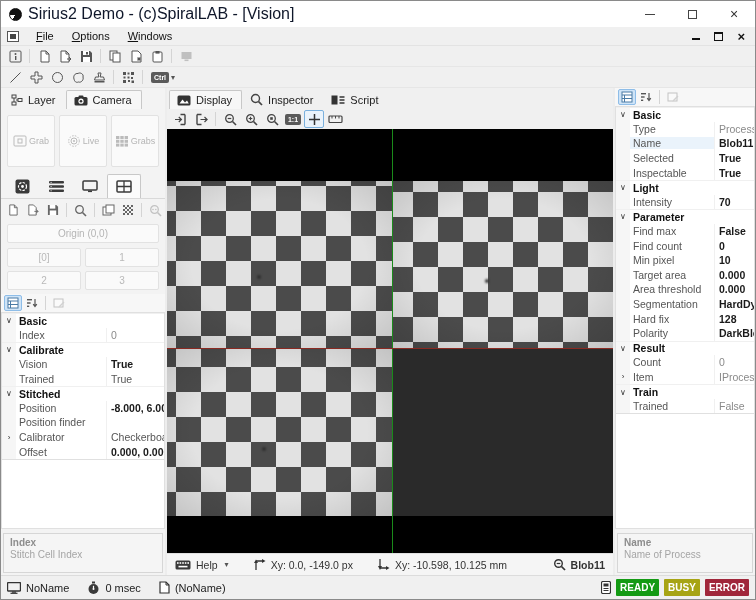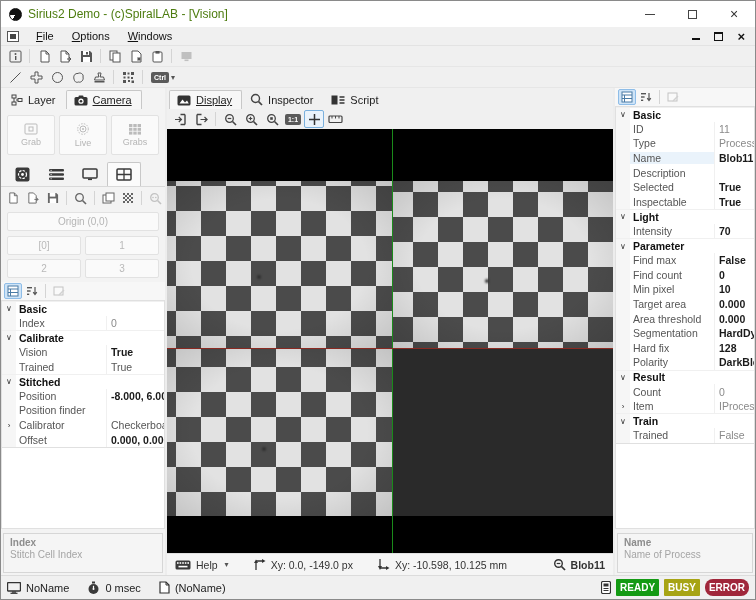--- a/index.html
+++ b/index.html
@@ -5,21 +5,21 @@
   * { margin:0; padding:0; box-sizing:border-box; }
   html,body { background:#cfcfcf; font-family:"Liberation Sans", sans-serif; }
   .window { width:756px; height:600px; border:1px solid #8a8a8a; background:#f0f0f0;
             display:flex; flex-direction:column; overflow:hidden; }
 
   
   .titlebar { height:26px; background:#ffffff; display:flex; align-items:center; flex:0 0 auto; }
   .app-logo { width:13px; height:13px; border-radius:50%; margin:0 6px 0 8px;
               background:conic-gradient(from 210deg, #ffffff 0 60deg, #111 60deg 360deg);
               border:1px solid #111; }
-  .title-text { font-size:12px; color:#4d7c0f; }
+  .title-text { font-size:16px; color:#0f172a; }
   .win-controls { margin-left:auto; display:flex; height:100%; }
   .wc { width:42px; display:flex; align-items:center; justify-content:center; cursor:default; }
   .g-min { width:10px; border-bottom:1px solid #444; }
   .g-max { width:9px; height:9px; border:1px solid #444; }
   .g-close { font-size:14px; color:#333; line-height:1; }
 
   
   .menubar { height:19px; background:#f0f0f0; display:flex; align-items:center; font-size:11px;
              border-bottom:1px solid #e3e3e3; flex:0 0 auto; }
   .mdi-ic { width:12px; height:11px; border:1px solid #555; background:#fff; margin:0 8px 0 6px;
@@ -47,27 +47,27 @@
   .dd-caret { font-size:8px; color:#555; margin-left:2px; }
 
   
   .main { flex:1 1 auto; display:flex; min-height:0; background:#f0f0f0;justify-content:space-between; }
   .vsplit { width:2px; background:#ededed; }
 
   
   .tabstrip { display:flex; align-items:flex-end; height:21px; flex:0 0 auto; padding-left:2px; }
   .tab { display:flex; align-items:center; gap:5px; font-size:11px; color:#222;
          padding:3px 9px 3px 7px; border:1px solid transparent; border-bottom:none; cursor:default; }
-  .tab.sel { background:#f7f7f7; border-color:#c8c8c8; border-radius:2px 2px 0 0;text-decoration:underline; }
+  .tab.sel { background:#f7f7f7; border-color:#c8c8c8; border-radius:2px 2px 0 0; }
 
   
   .left-panel { width:164px; display:flex; flex-direction:column; background:#f3f3f3; min-height:0; }
   .grab-row { display:flex; gap:4px; padding:6px 6px 6px 6px; }
-  .bigbtn { flex:1; height:40px; background:#fafafa; border:1px solid #e2e2e2; border-radius:2px;
-            display:flex; flex-direction:column; align-items:center; justify-content:center; gap:2px; }
+  .bigbtn { flex:1; height:52px; background:#fafafa; border:1px solid #e2e2e2; border-radius:2px;
+            display:flex; flex-direction:row; align-items:center; justify-content:center; gap:2px; }
   .bigbtn .blabel { font-size:9px; color:#b5b5b5; }
   .subtabs { display:flex; align-items:flex-end; height:26px; border-bottom:1px solid #d9d9d9; padding-left:4px; }
   .subtab { width:34px; height:24px; display:flex; align-items:center; justify-content:center;
             border:1px solid transparent; border-bottom:none; }
   .subtab.sel { background:#fbfbfb; border-color:#c8c8c8; border-radius:2px 2px 0 0; }
   .smalltb { height:22px; display:flex; align-items:center; gap:1px; padding-left:3px; }
   .origin-btn { margin:3px 6px; height:19px; background:#fafafa; border:1px solid #e2e2e2; border-radius:2px;
                 display:flex; align-items:center; justify-content:center; font-size:10px; color:#b5b5b5; }
   .cellgrid { display:grid; grid-template-columns:1fr 1fr; gap:4px; margin:2px 6px 4px 6px; }
   .cellbtn { height:19px; background:#fafafa; border:1px solid #e2e2e2; border-radius:2px;
@@ -130,21 +130,21 @@
   
   .right-panel { width:140px; display:flex; flex-direction:column; background:#f3f3f3; min-height:0; }
 
   
   .statusbar { height:24px; background:#f0f0f0; border-top:1px solid #dcdcdc; display:flex; align-items:center;
                font-size:11px; color:#222; gap:5px; padding:0 6px; flex:0 0 auto; }
   .statusbar .spacer { flex:1; }
   .lamp { color:#fff; font-size:10px; font-weight:bold; padding:3px 4px; border-radius:1px; }
   .lamp.ready { background:#149a14; }
   .lamp.busy  { background:#a7a414; }
-  .lamp.error { background:#a0263a;border-radius:8px; }
+  .lamp.error { background:#a0263a; }
 
   svg { display:block; }
 </style>
 </head>
 <body>
 
 <div class="window">
 
   <div class="titlebar">
     <span class="app-logo"></span>
@@ -712,43 +712,33 @@
       </div>
 
       <div class="pgrid">
 
           <div class="pg-row cat">
             <span class="pg-chev">∨</span>
             <span class="pg-label">Basic</span>
 
           </div>
 
-          <div class="pg-row prop">
-            <span class="pg-chev"></span>
-            <span class="pg-label">ID</span>
-            <span class="pg-value ro">11</span>
-          </div>
 
           <div class="pg-row prop">
             <span class="pg-chev"></span>
             <span class="pg-label">Type</span>
             <span class="pg-value ro">ProcessBlobVP</span>
           </div>
 
           <div class="pg-row prop sel">
             <span class="pg-chev"></span>
             <span class="pg-label">Name</span>
             <span class="pg-value bold">Blob11</span>
           </div>
 
-          <div class="pg-row prop">
-            <span class="pg-chev"></span>
-            <span class="pg-label">Description</span>
-            <span class="pg-value norm"></span>
-          </div>
 
           <div class="pg-row prop">
             <span class="pg-chev"></span>
             <span class="pg-label">Selected</span>
             <span class="pg-value bold">True</span>
           </div>
 
           <div class="pg-row prop">
             <span class="pg-chev"></span>
             <span class="pg-label">Inspectable</span>

